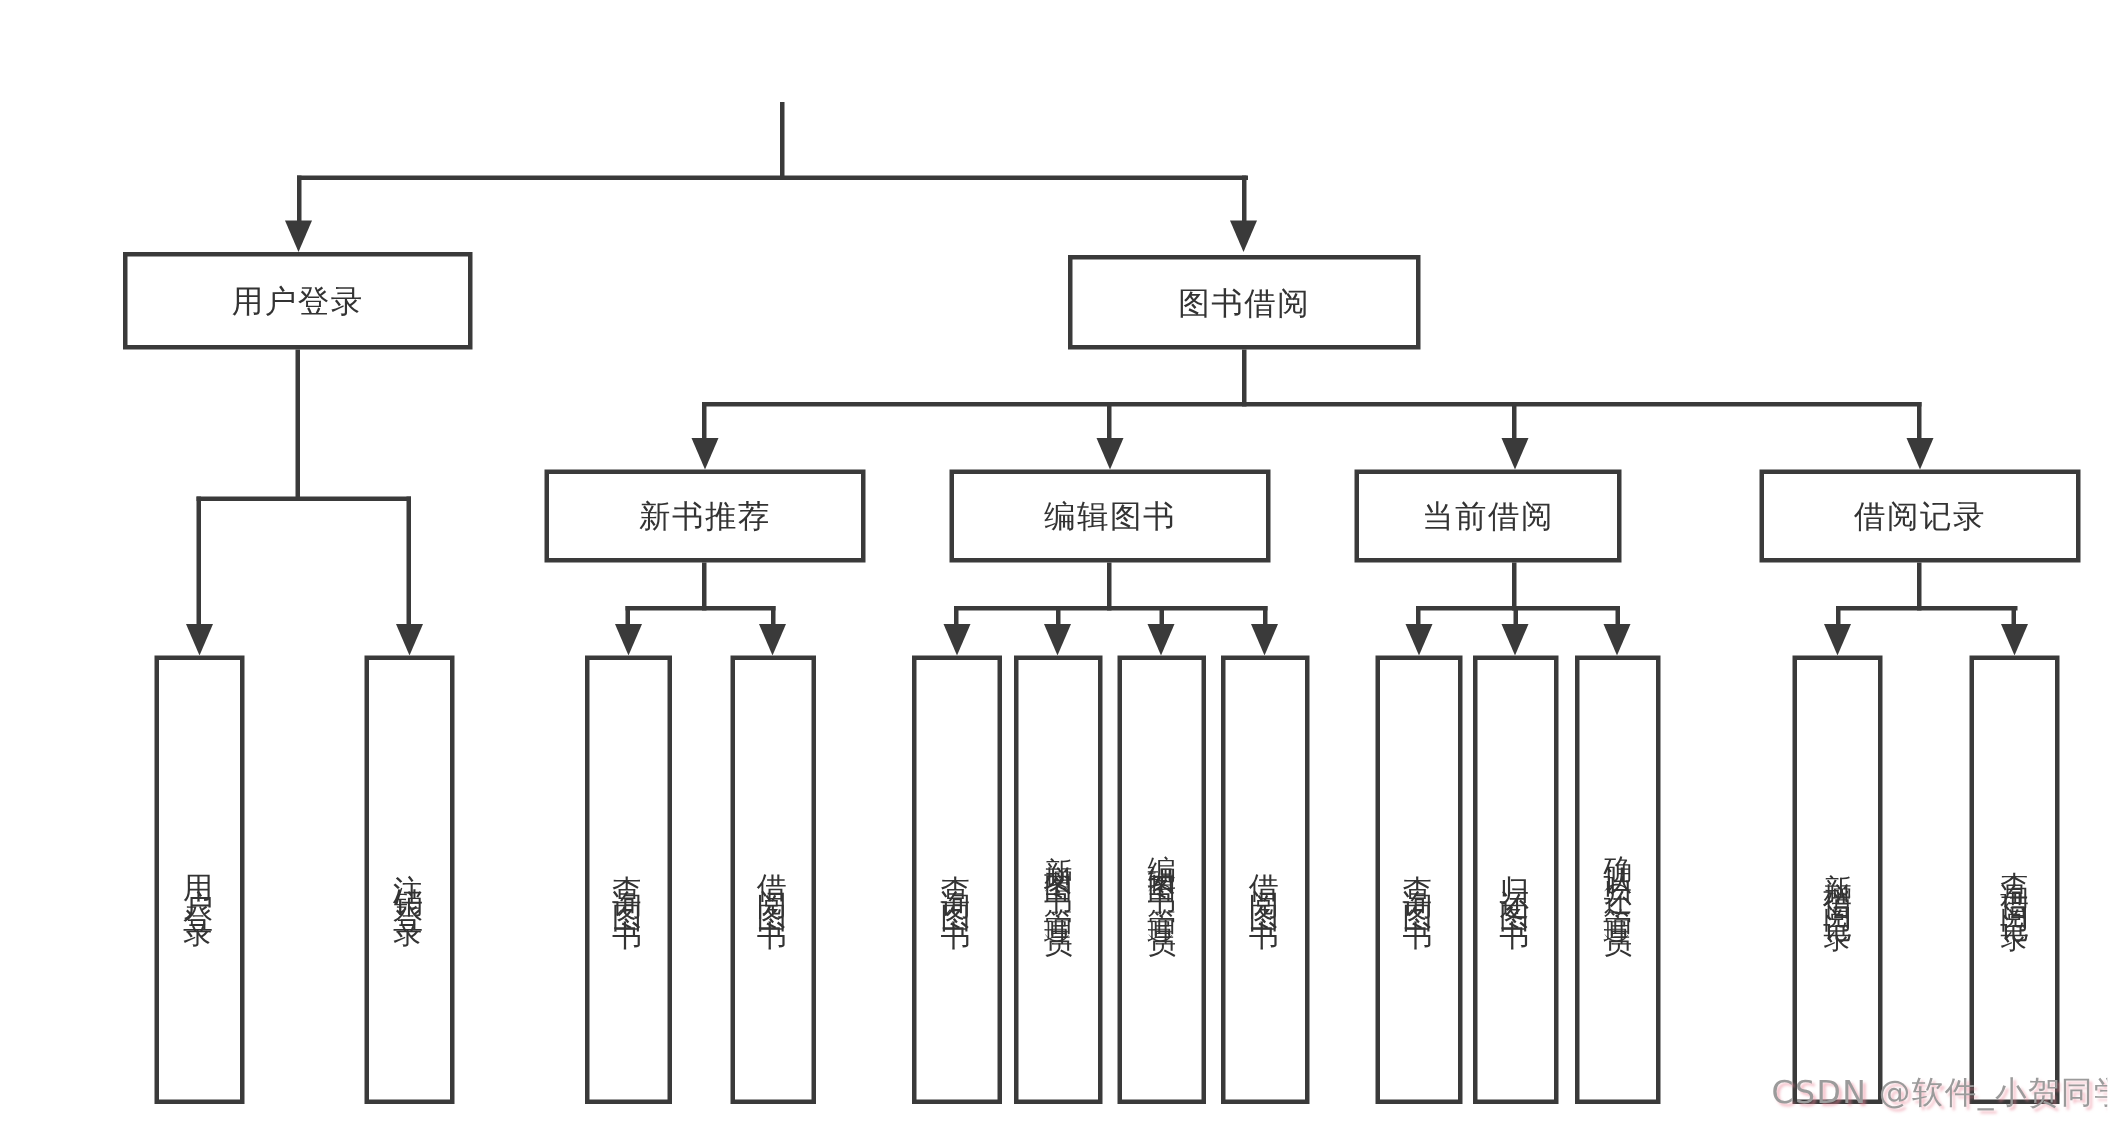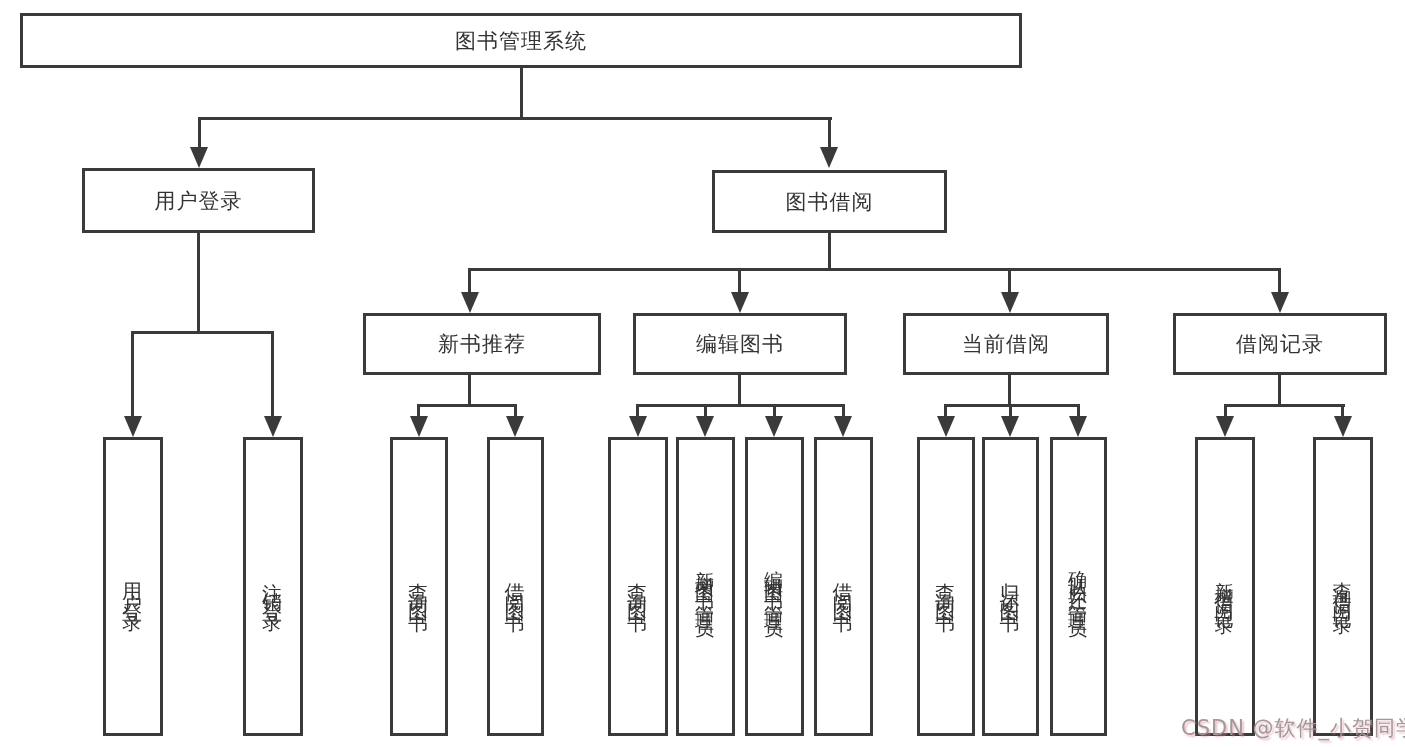--- a/index.html
+++ b/index.html
@@ -54,23 +54,20 @@
     letter-spacing:1px;
     text-shadow:2px 2px 2px rgba(233,130,148,0.55);
     white-space:nowrap;
   }
 </style>
 </head>
 <body>
 
 <div id="canvas">
 
-  <div class="node" style="left:20px;top:13px;width:1002px;height:55px;">
-    <span>图书管理系统</span>
-  </div>
 
   <div class="vline" style="left:520px;top:68px;width:3px;height:51px;"></div>
   <div class="hline" style="left:198px;top:117px;width:634px;height:3px;"></div>
   <div class="vline" style="left:198px;top:117px;width:3px;height:32px;"></div>
   <div class="ah" style="left:190px;top:147px;"></div>
   <div class="vline" style="left:828px;top:117px;width:3px;height:32px;"></div>
   <div class="ah" style="left:820px;top:147px;"></div>
 
   <div class="node" style="left:82px;top:168px;width:233px;height:65px;">
     <span>用户登录</span>
@@ -90,27 +87,27 @@
   <div class="hline" style="left:468px;top:268px;width:813px;height:3px;"></div>
   <div class="vline" style="left:468px;top:268px;width:3px;height:26px;"></div>
   <div class="ah" style="left:461px;top:292px;"></div>
   <div class="vline" style="left:738px;top:268px;width:3px;height:26px;"></div>
   <div class="ah" style="left:731px;top:292px;"></div>
   <div class="vline" style="left:1008px;top:268px;width:3px;height:26px;"></div>
   <div class="ah" style="left:1001px;top:292px;"></div>
   <div class="vline" style="left:1278px;top:268px;width:3px;height:26px;"></div>
   <div class="ah" style="left:1271px;top:292px;"></div>
 
-  <div class="node" style="left:363px;top:313px;width:238px;height:62px;">
+  <div class="node" style="left:363px;top:313px;width:214px;height:62px;">
     <span>新书推荐</span>
   </div>
   <div class="node" style="left:633px;top:313px;width:214px;height:62px;">
     <span>编辑图书</span>
   </div>
-  <div class="node" style="left:903px;top:313px;width:206px;height:62px;">
+  <div class="node" style="left:903px;top:313px;width:178px;height:62px;">
     <span>当前借阅</span>
   </div>
   <div class="node" style="left:1173px;top:313px;width:214px;height:62px;">
     <span>借阅记录</span>
   </div>
 
   <div class="vline" style="left:468px;top:375px;width:3px;height:32px;"></div>
   <div class="hline" style="left:417px;top:404px;width:100px;height:3px;"></div>
   <div class="vline" style="left:417px;top:404px;width:3px;height:14px;"></div>
   <div class="ah" style="left:410px;top:416px;"></div>

